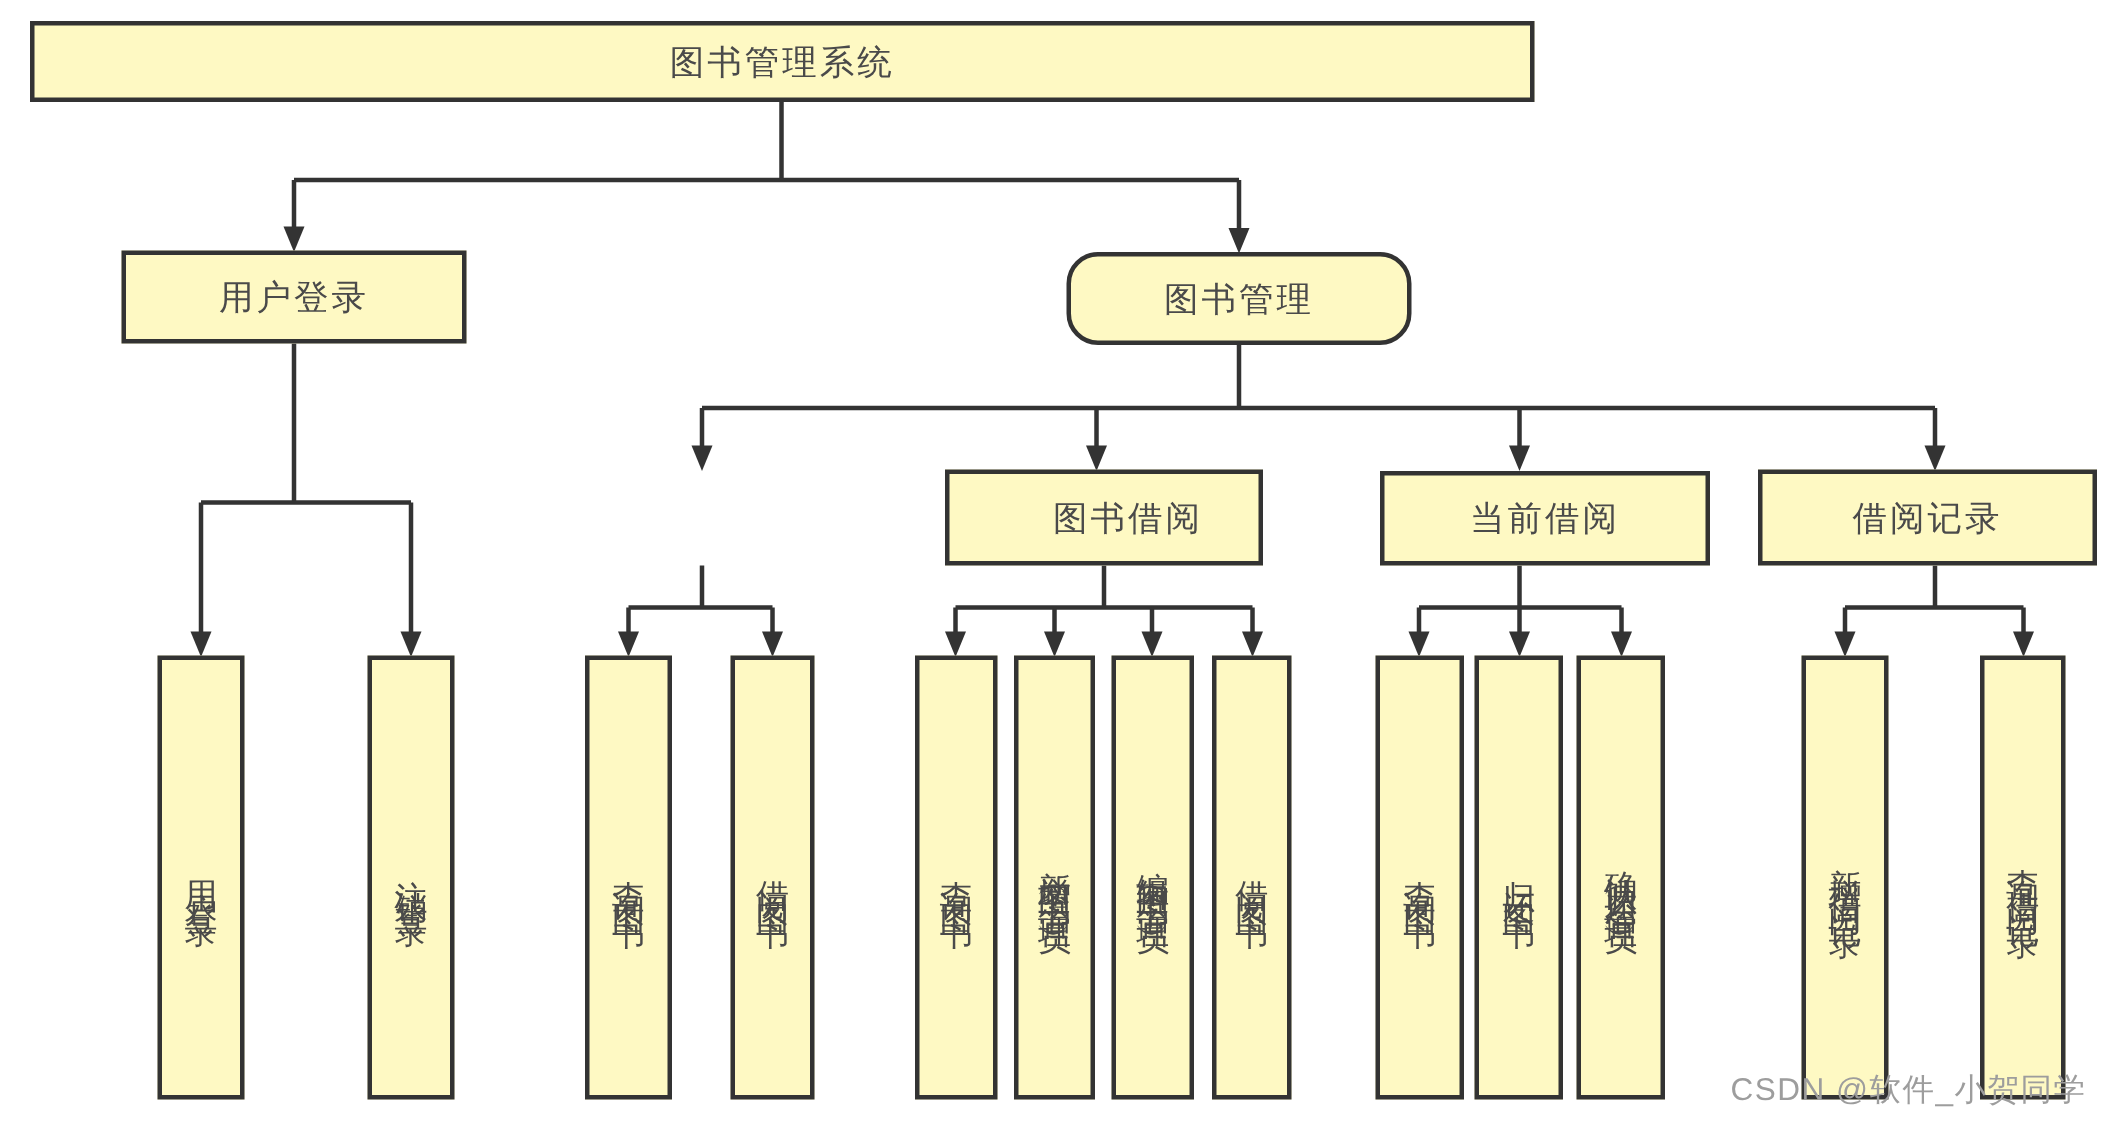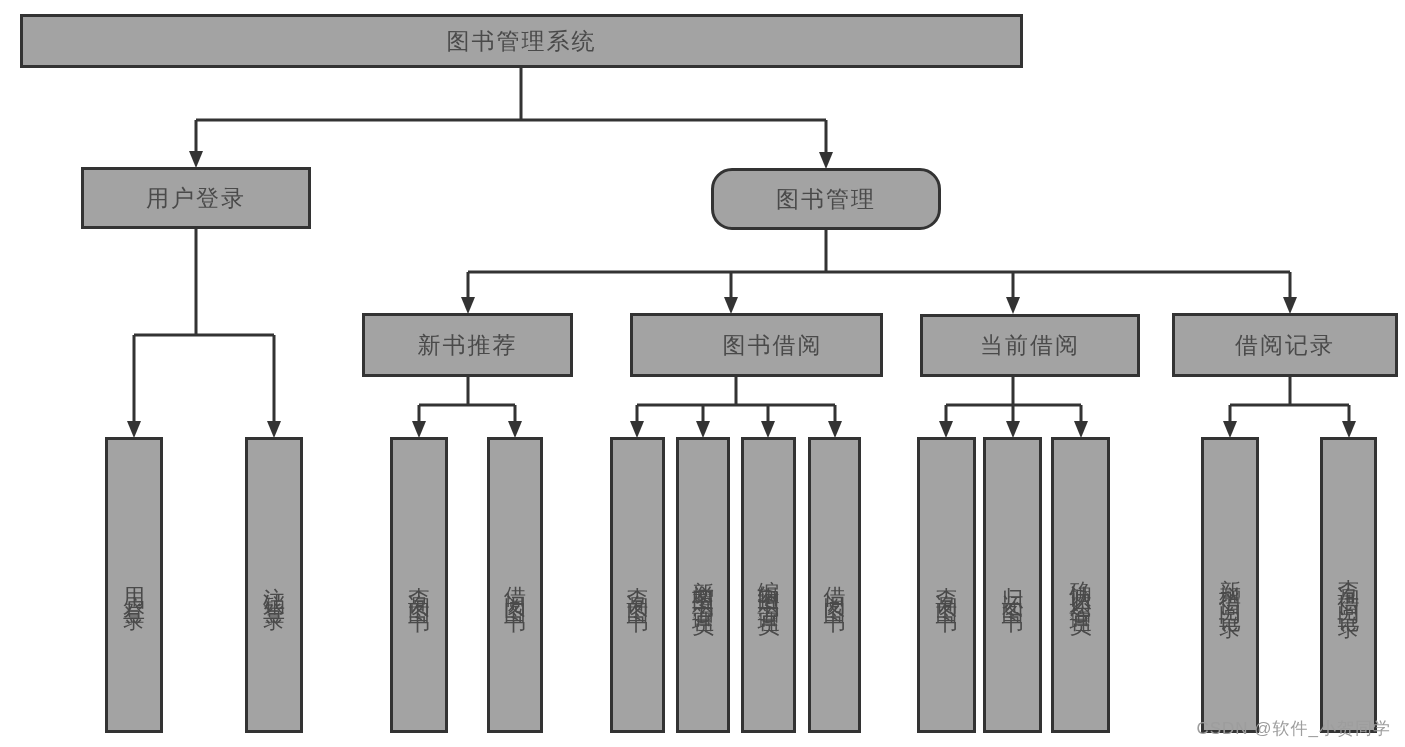--- a/index.html
+++ b/index.html
@@ -14,21 +14,21 @@
     width:1405px;height:747px;
     background:var(--bg);
     font-family:"Liberation Sans","DejaVu Sans",sans-serif;
     overflow:hidden;
   }
   #wires{position:absolute;left:0;top:0;z-index:0;}
   .hbox,.vbox{
     position:absolute;
     box-sizing:border-box;
     border:3px solid var(--line);
-    background:#a3a3a3;
+    background:#fef9c3;
     display:flex;
     align-items:center;
     justify-content:center;
     color:var(--text);
     z-index:1;
   }
   .hbox{
     font-size:23px;
     letter-spacing:2px;
     white-space:nowrap;
@@ -38,21 +38,21 @@
     text-orientation:mixed;
     font-size:22px;
     letter-spacing:8px;
     line-height:1;
   }
   .watermark{
     position:absolute;
     right:14px;
     bottom:7px;
     color:var(--wm);
-    font-size:17px;
+    font-size:21px;
     letter-spacing:1px;
     z-index:2;
     white-space:nowrap;
     text-align:right;
   }
 </style>
 </head>
 <body>
 
 <div id="canvas">
@@ -95,22 +95,21 @@
       <polygon points="1223,421 1237,421 1230,438"></polygon>
       <polygon points="1342,421 1356,421 1349,438"></polygon>
     </g>
   </svg>
 
   <div class="hbox" style="left:20px;top:14px;width:1003px;height:54px;">图书管理系统</div>
 
   <div class="hbox" style="left:81px;top:167px;width:230px;height:62px;">用户登录</div>
   <div class="hbox" style="left:711px;top:168px;width:230px;height:62px;border-radius:21px;">图书管理</div>
 
-  <div class="hbox" style="left:362px;top:313px;width:211px;height:64px;">新书推荐</div>
-  <div class="hbox" style="left:630px;top:313px;width:253px;height:64px;padding-left:32px;">图书借阅</div>
+  <div class="hbox" style="left:630px;top:313px;width:212px;height:64px;padding-left:32px;">图书借阅</div>
   <div class="hbox" style="left:903px;top:314px;width:220px;height:63px;margin-left:17px;">当前借阅</div>
   <div class="hbox" style="left:1172px;top:313px;width:226px;height:64px;">借阅记录</div>
 
   <div class="vbox" style="left:105px;top:437px;width:58px;height:296px;">用户登录</div>
   <div class="vbox" style="left:245px;top:437px;width:58px;height:296px;">注销登录</div>
 
   <div class="vbox" style="left:390px;top:437px;width:58px;height:296px;">查询图书</div>
   <div class="vbox" style="left:487px;top:437px;width:56px;height:296px;">借阅图书</div>
 
   <div class="vbox" style="left:610px;top:437px;width:55px;height:296px;">查询图书</div>

